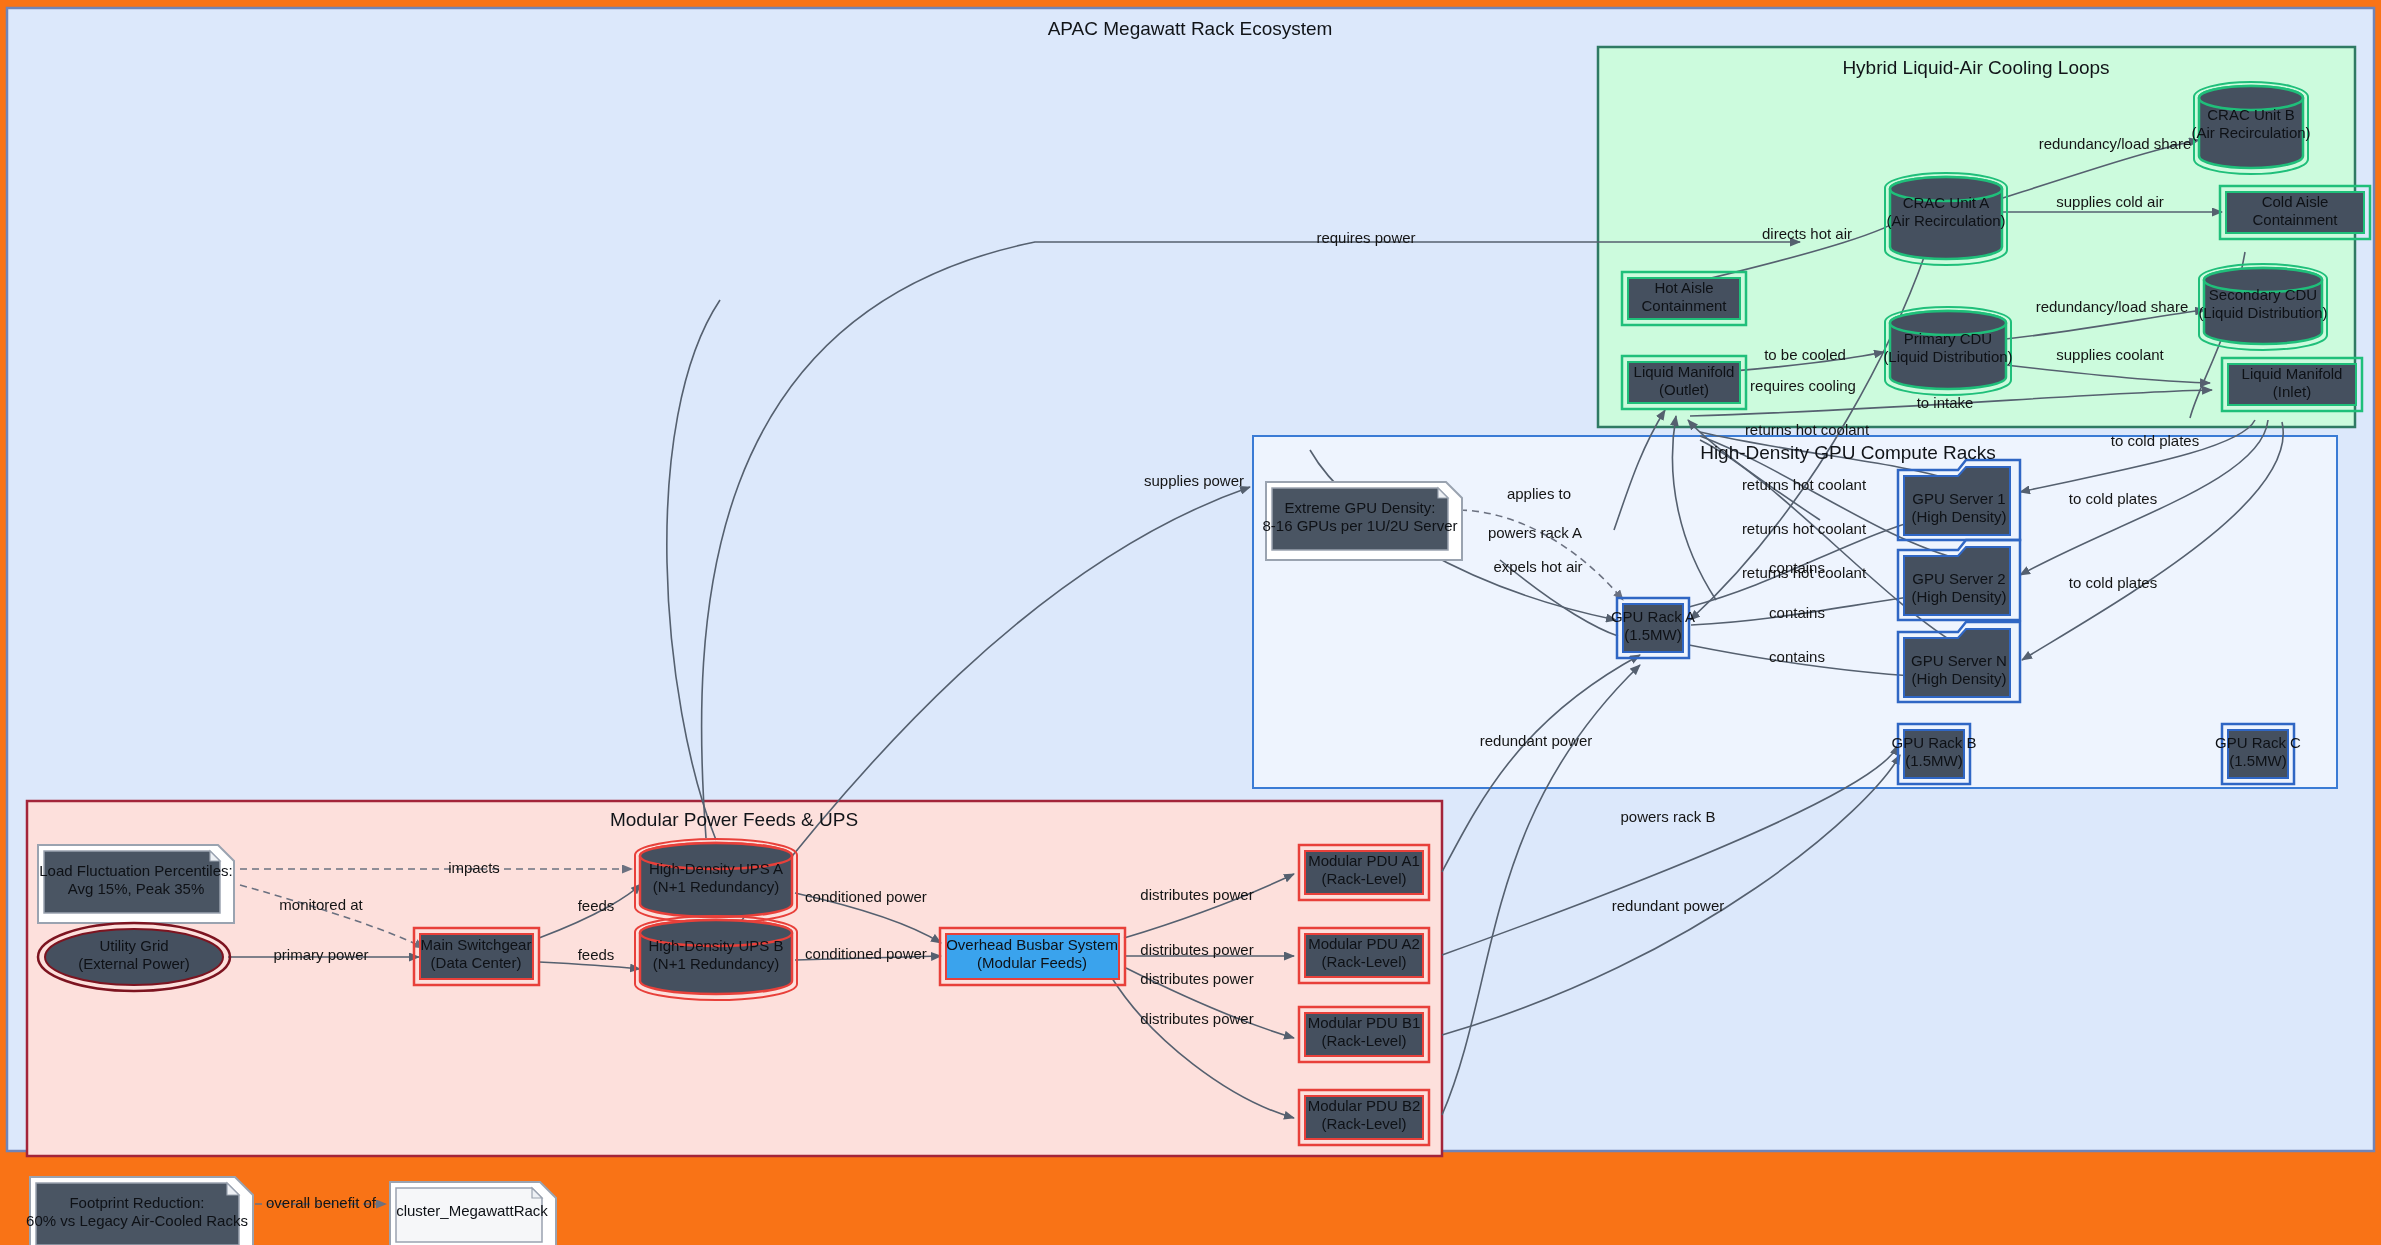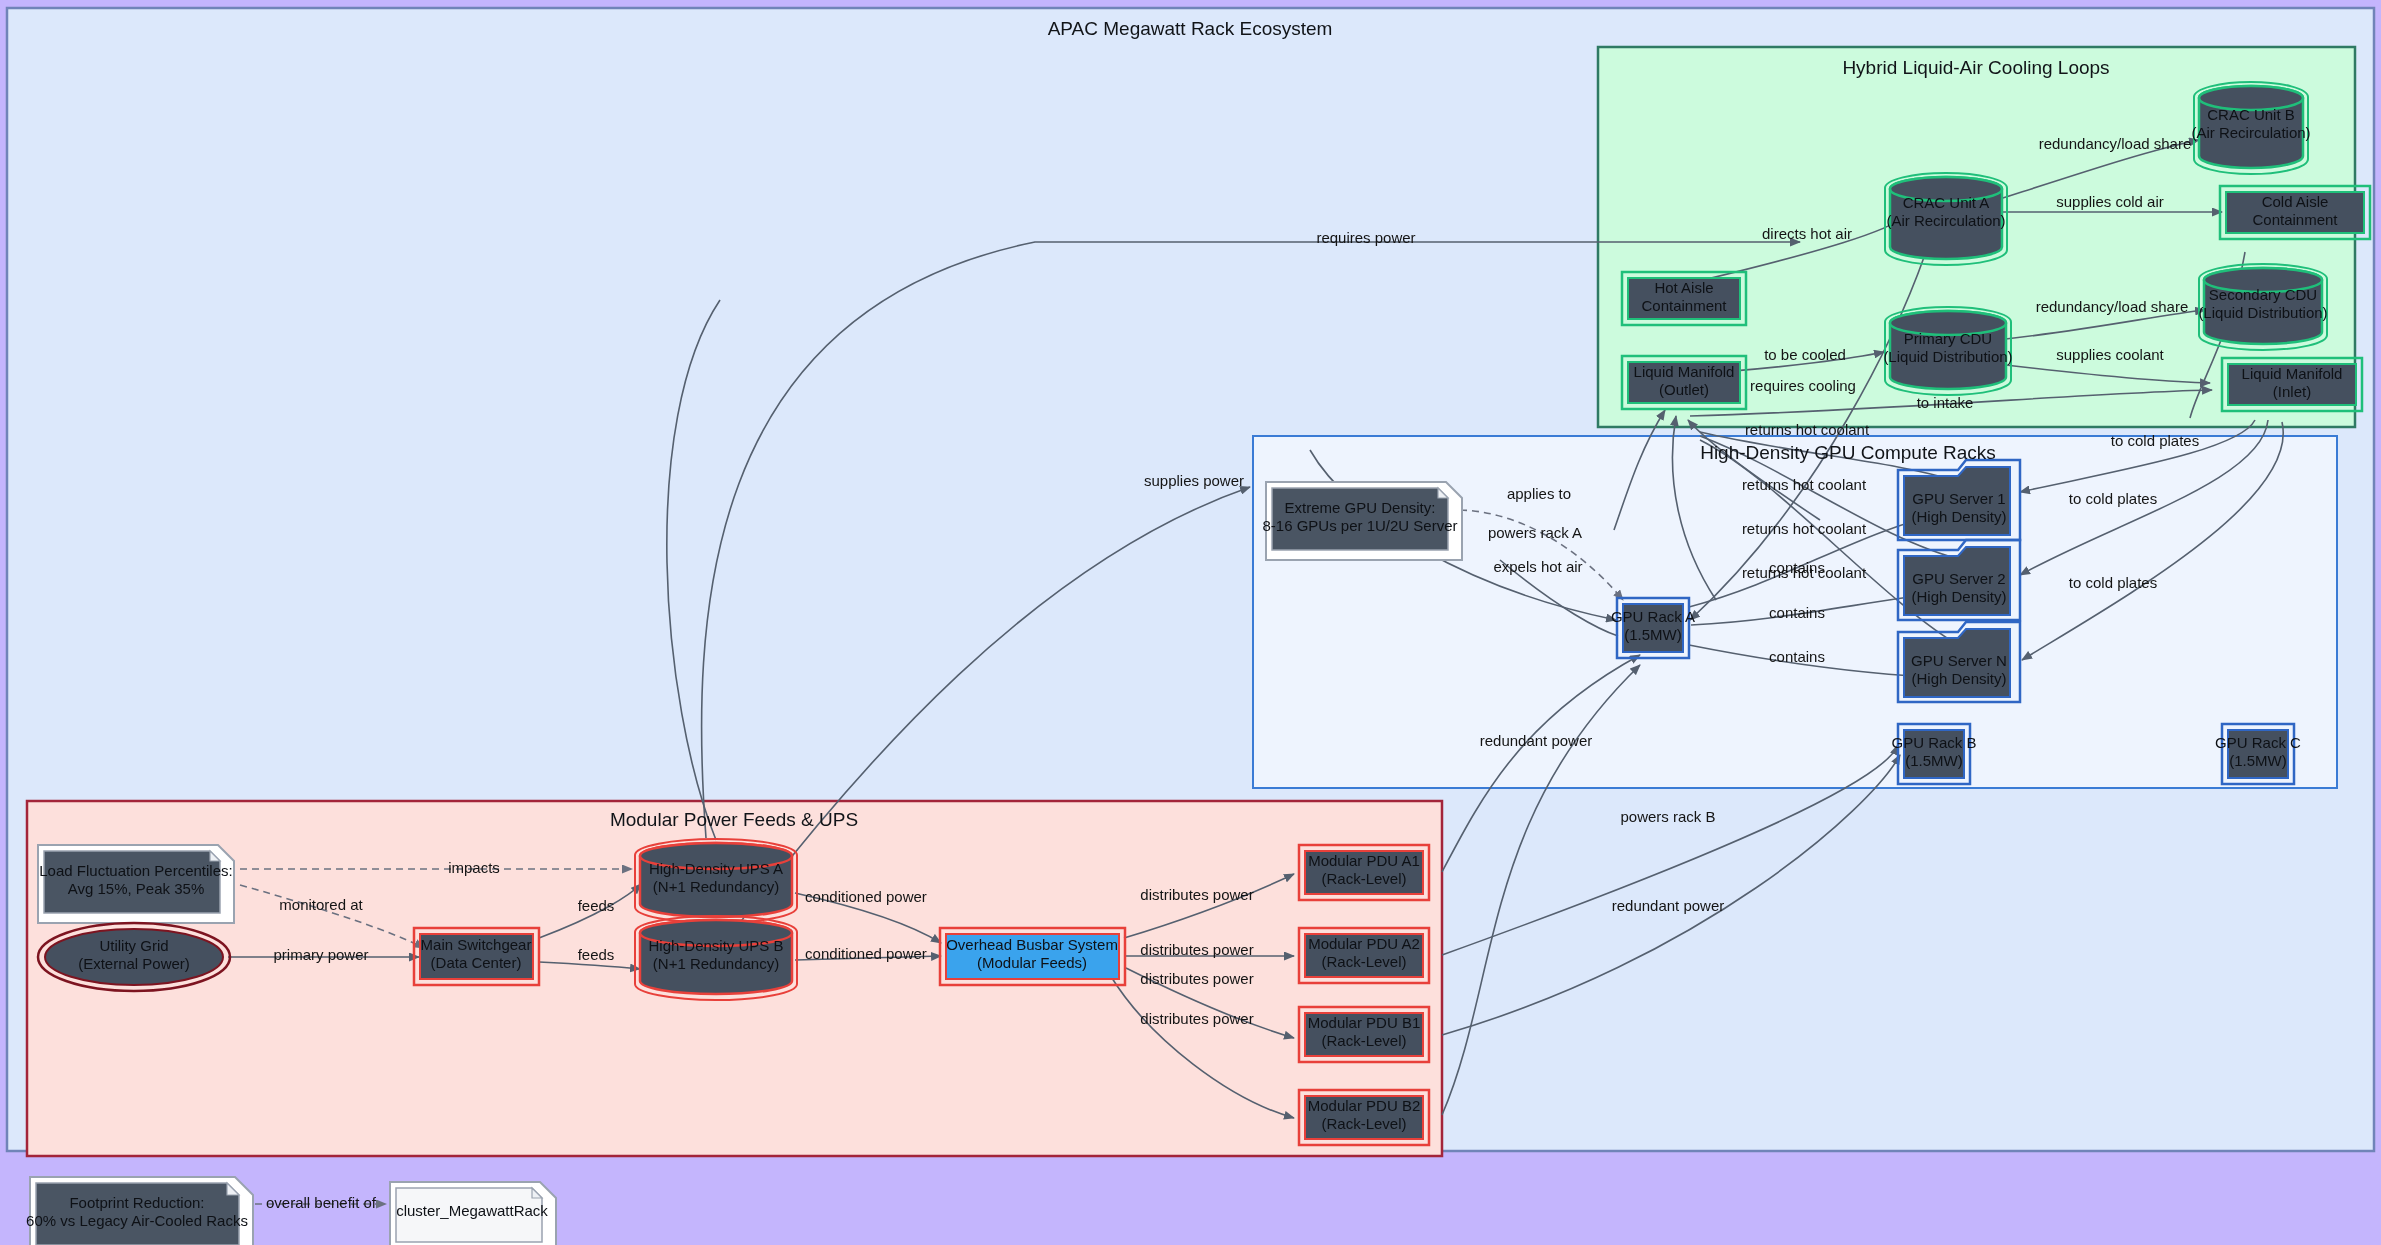--- a/index.html
+++ b/index.html
@@ -1,17 +1,17 @@
 <!DOCTYPE html>
 <html><head>
 <meta charset="utf-8">
 <style>
   html,body{margin:0;padding:0;background:#ffffff;}
   body{font-family:"Liberation Sans","DejaVu Sans",sans-serif;}
-  #stage{position:relative;width:2381px;height:1245px;overflow:hidden;background:#c4b5fd;}
+  #stage{position:relative;width:2381px;height:1245px;overflow:hidden;background:#f97316;}
   svg{position:absolute;left:0;top:0;}
   .edge-label{font-size:15px;fill:#141414;}
   .node-label{font-size:15px;fill:#0e1116;}
   .cluster-title{font-size:19px;fill:#111418;}
   .root-title{font-size:19px;fill:#111418;}
 </style>
 </head>
 <body>
 
 <div id="stage">

